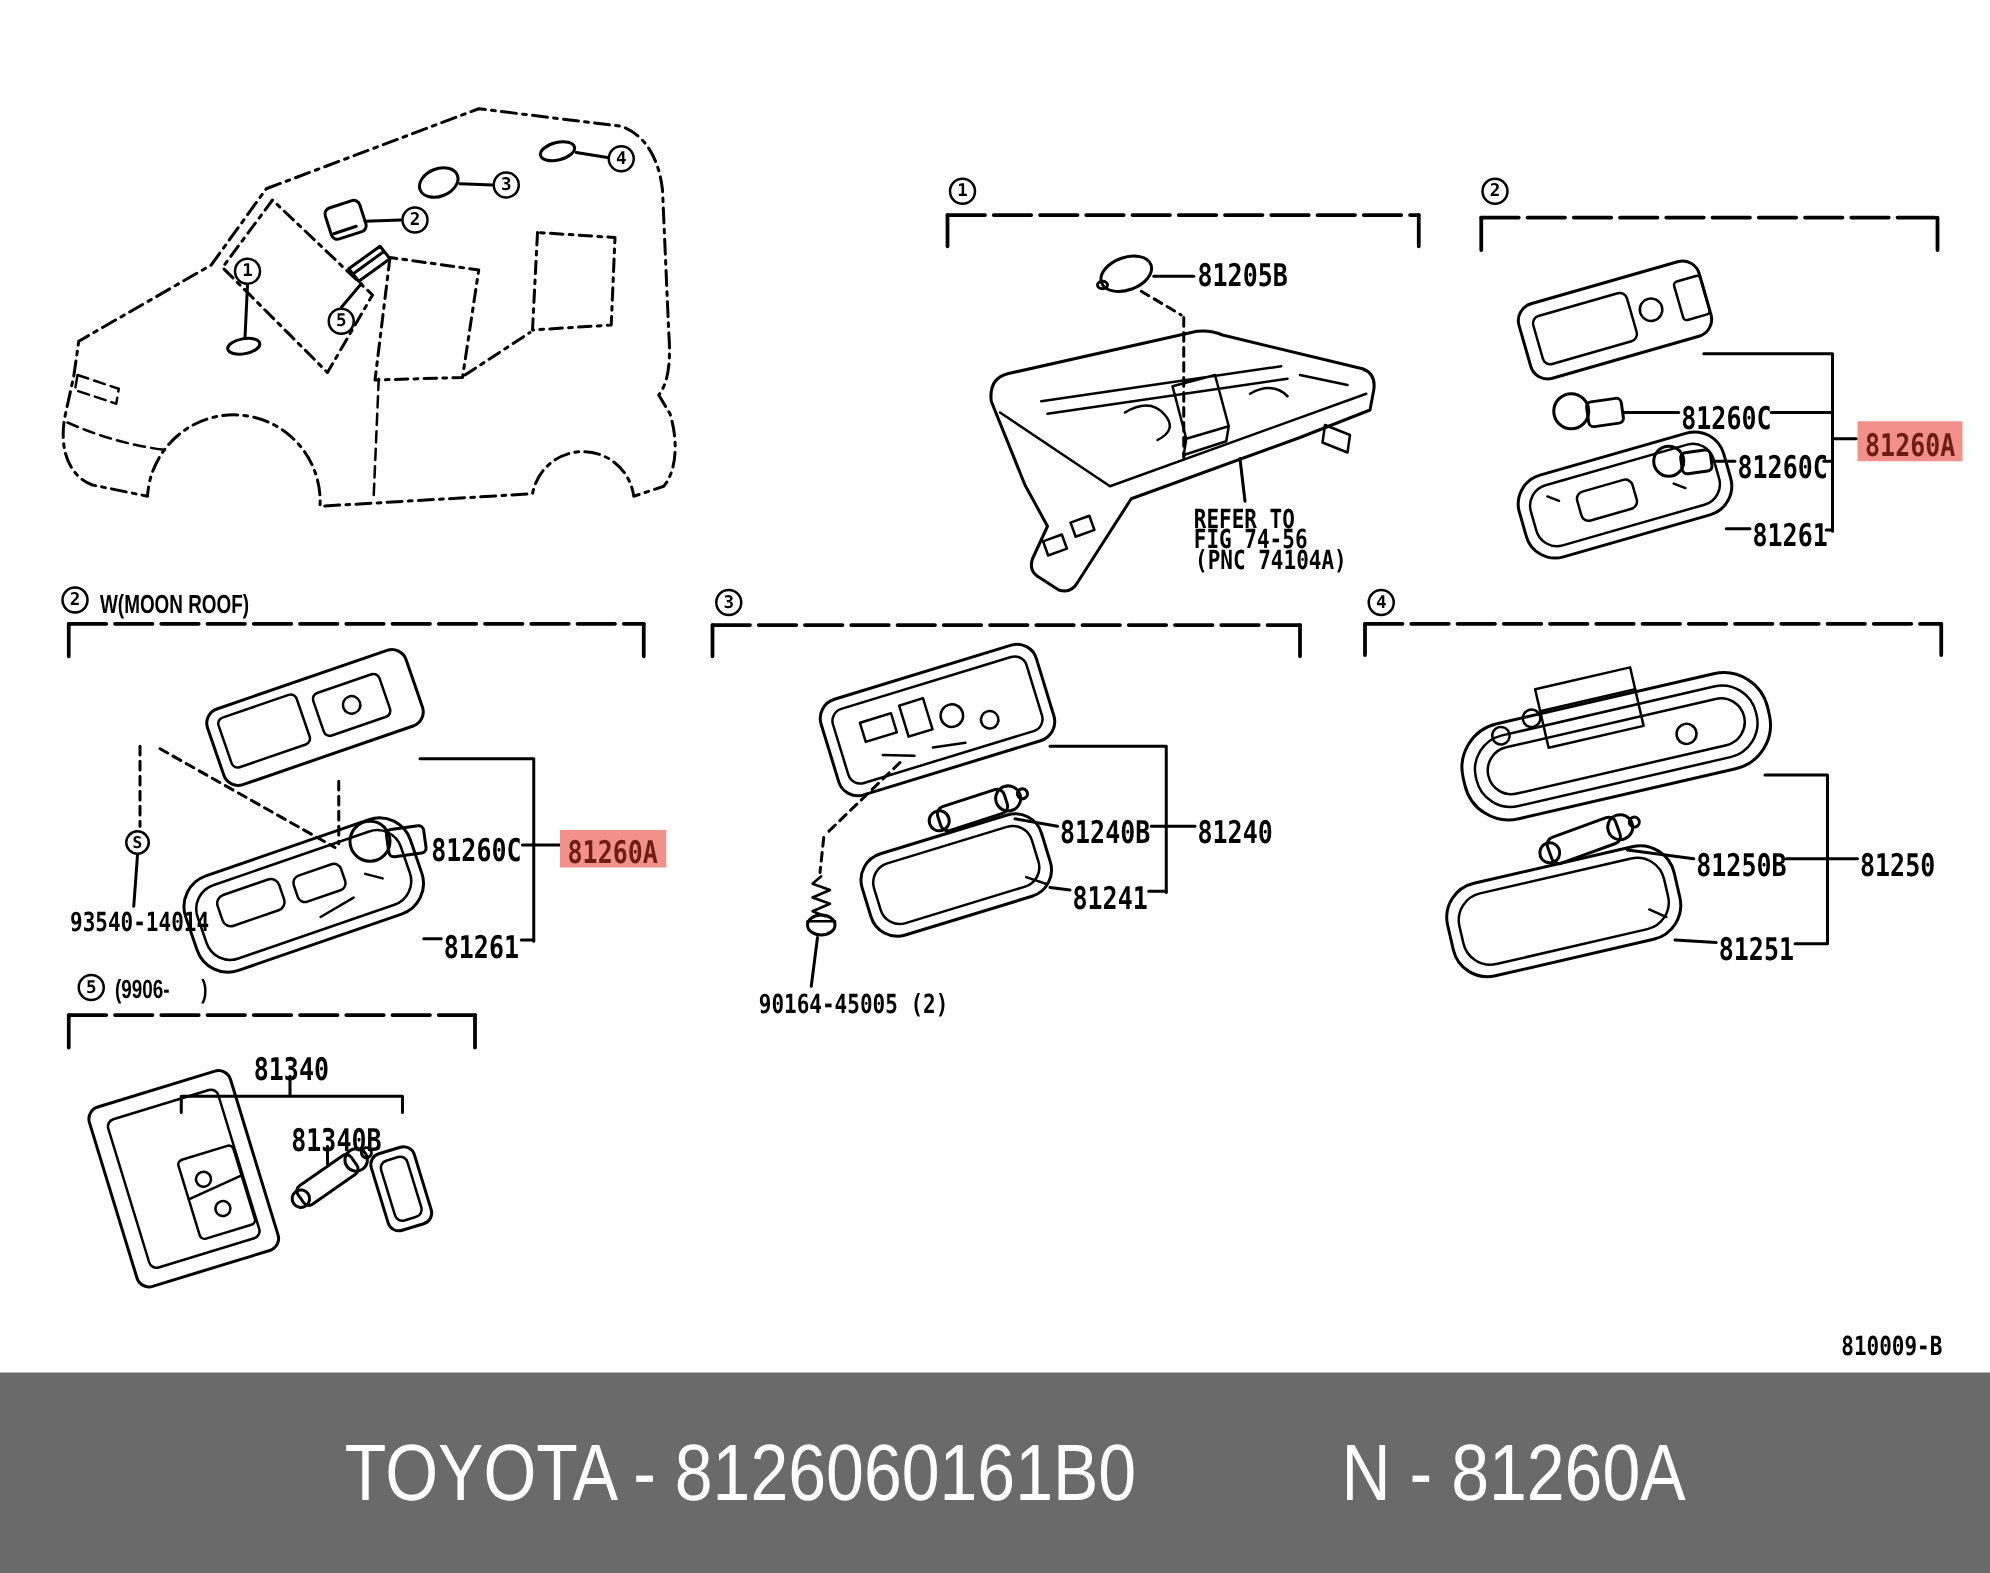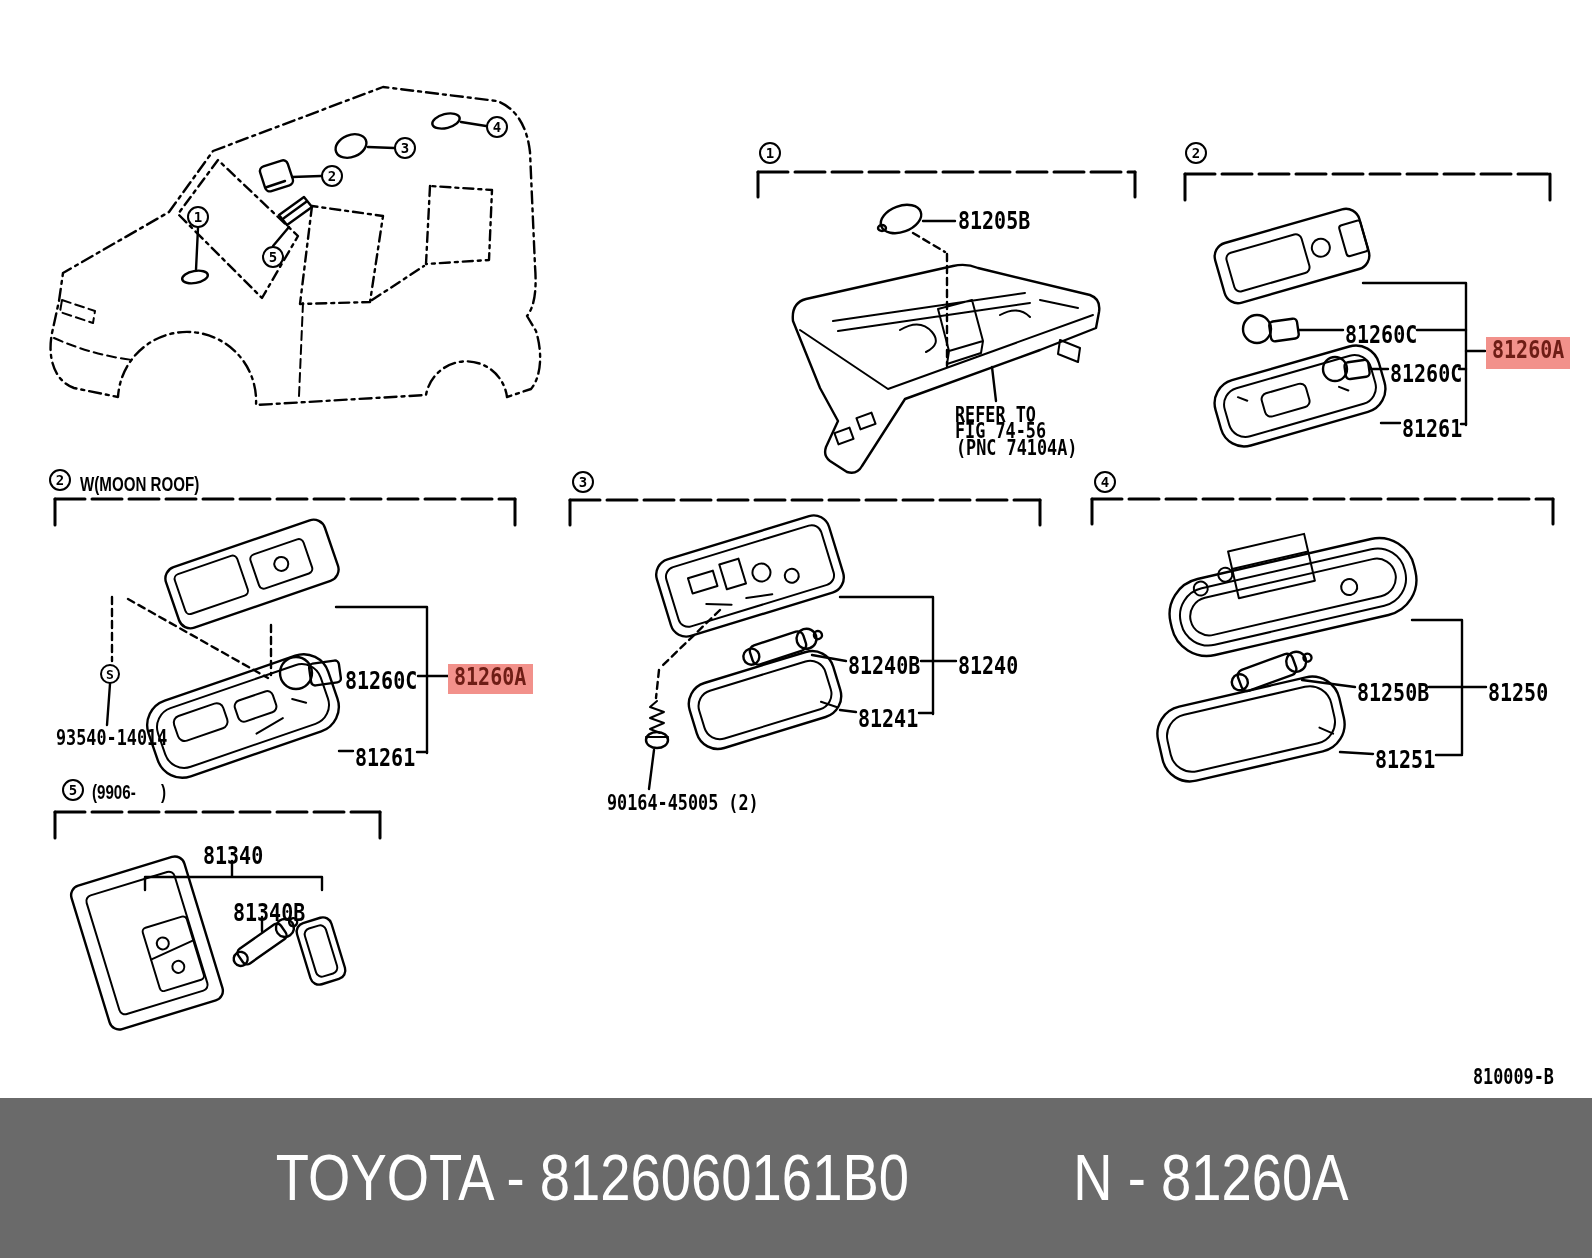--- a/index.html
+++ b/index.html
@@ -18,21 +18,21 @@
   .lab-sm{position:absolute;font:bold 21px "DejaVu Sans Mono",monospace;color:var(--ink);
        transform:scaleX(.8);transform-origin:0 0;white-space:pre;line-height:1.0;}
   .lab-cond{position:absolute;font:bold 21px "Liberation Sans",sans-serif;color:var(--ink);
        transform:scaleX(.72);transform-origin:0 0;white-space:pre;line-height:1.0;}
   .callout{position:absolute;width:22px;height:22px;border:2.5px solid var(--ink);border-radius:50%;
        display:flex;align-items:center;justify-content:center;
        font:bold 14px "DejaVu Sans Mono",monospace;color:var(--ink);background:#fff;line-height:1;}
   .callout-s{position:absolute;width:20px;height:20px;border:2px solid var(--ink);border-radius:50%;
        display:flex;align-items:center;justify-content:center;
        font:bold 13px "DejaVu Sans Mono",monospace;color:var(--ink);background:#fff;line-height:1;}
-  .hl{position:absolute;background:var(--highlight_bg);display:flex;align-items:flex-start;justify-content:center;}
+  .hl{position:absolute;background:var(--highlight_bg);display:flex;align-items:flex-end;justify-content:center;}
   .hl span{font:bold 25px "DejaVu Sans Mono",monospace;color:var(--highlight_fg);
        transform:scaleX(.8);white-space:pre;line-height:1;}
   .banner{position:absolute;left:0;top:1098px;width:1592px;height:160px;background:var(--banner_bg);
        display:flex;align-items:center;justify-content:center;gap:84px;}
   .banner span{font:normal 64px "Liberation Sans",sans-serif;color:var(--banner_fg);
        transform:scaleX(.85);white-space:pre;line-height:1;}
 </style>
 </head>
 <body>
 

